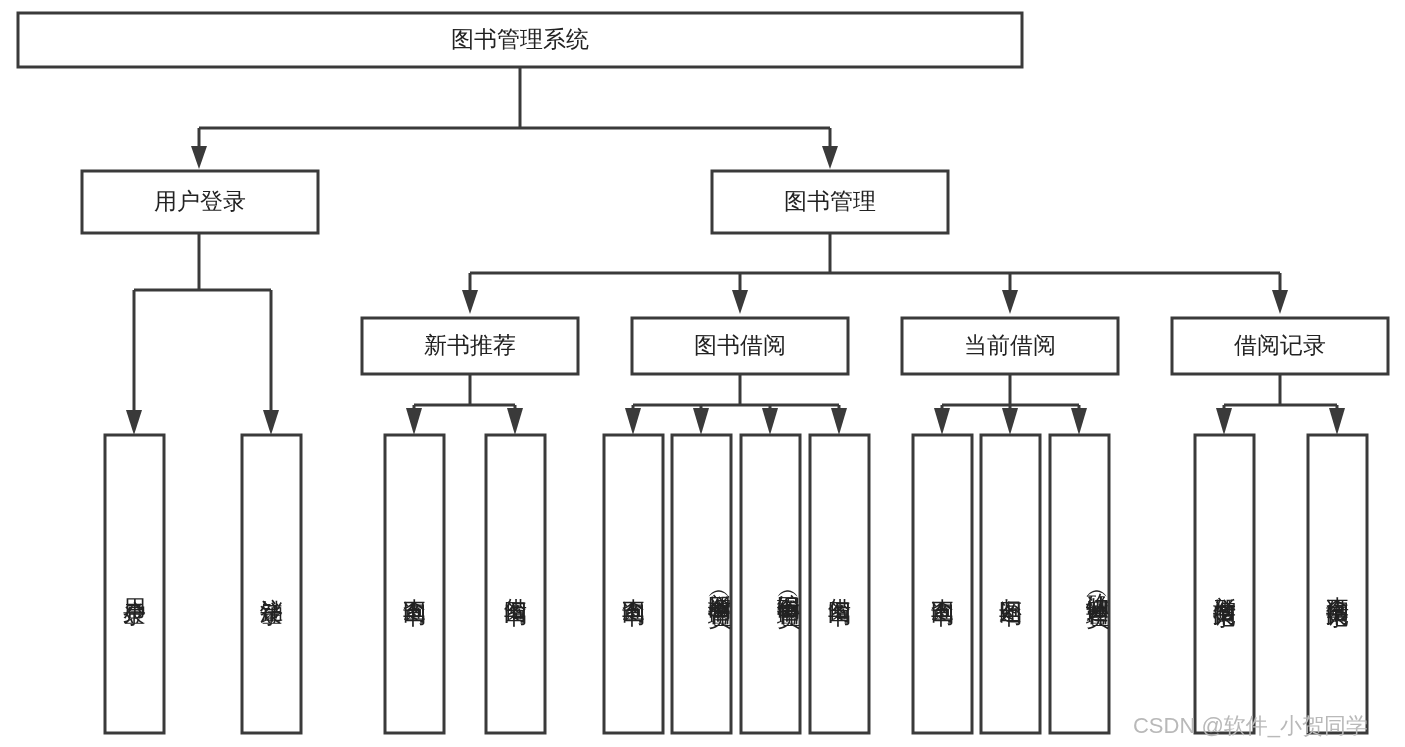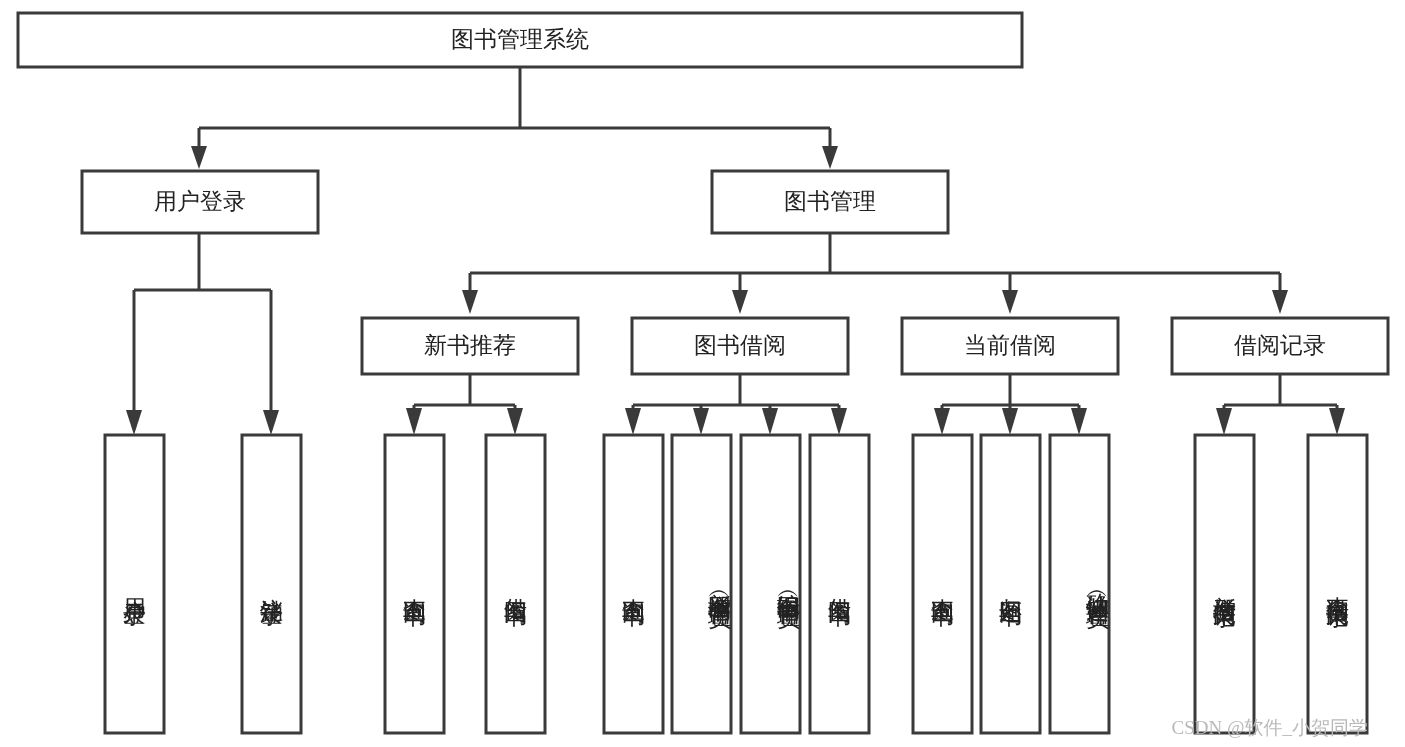--- a/index.html
+++ b/index.html
@@ -58,22 +58,22 @@
     line-height: 1.0;
     color: #222222;
     letter-spacing: 2px;
     white-space: nowrap;
     pointer-events: none;
   }
   .watermark {
     position: absolute;
     right: 10px;
     bottom: 6px;
-    font-family: Liberation Serif, serif;
-    font-size: 19px;
+    font-family: Liberation Sans, sans-serif;
+    font-size: 22px;
     color: #b9b9b9;
     white-space: nowrap;
   }
 </style>
 </head>
 <body>
 
 <div id="diagram-root">
 
   <svg class="diagram-canvas" viewBox="0 0 1405 747">

